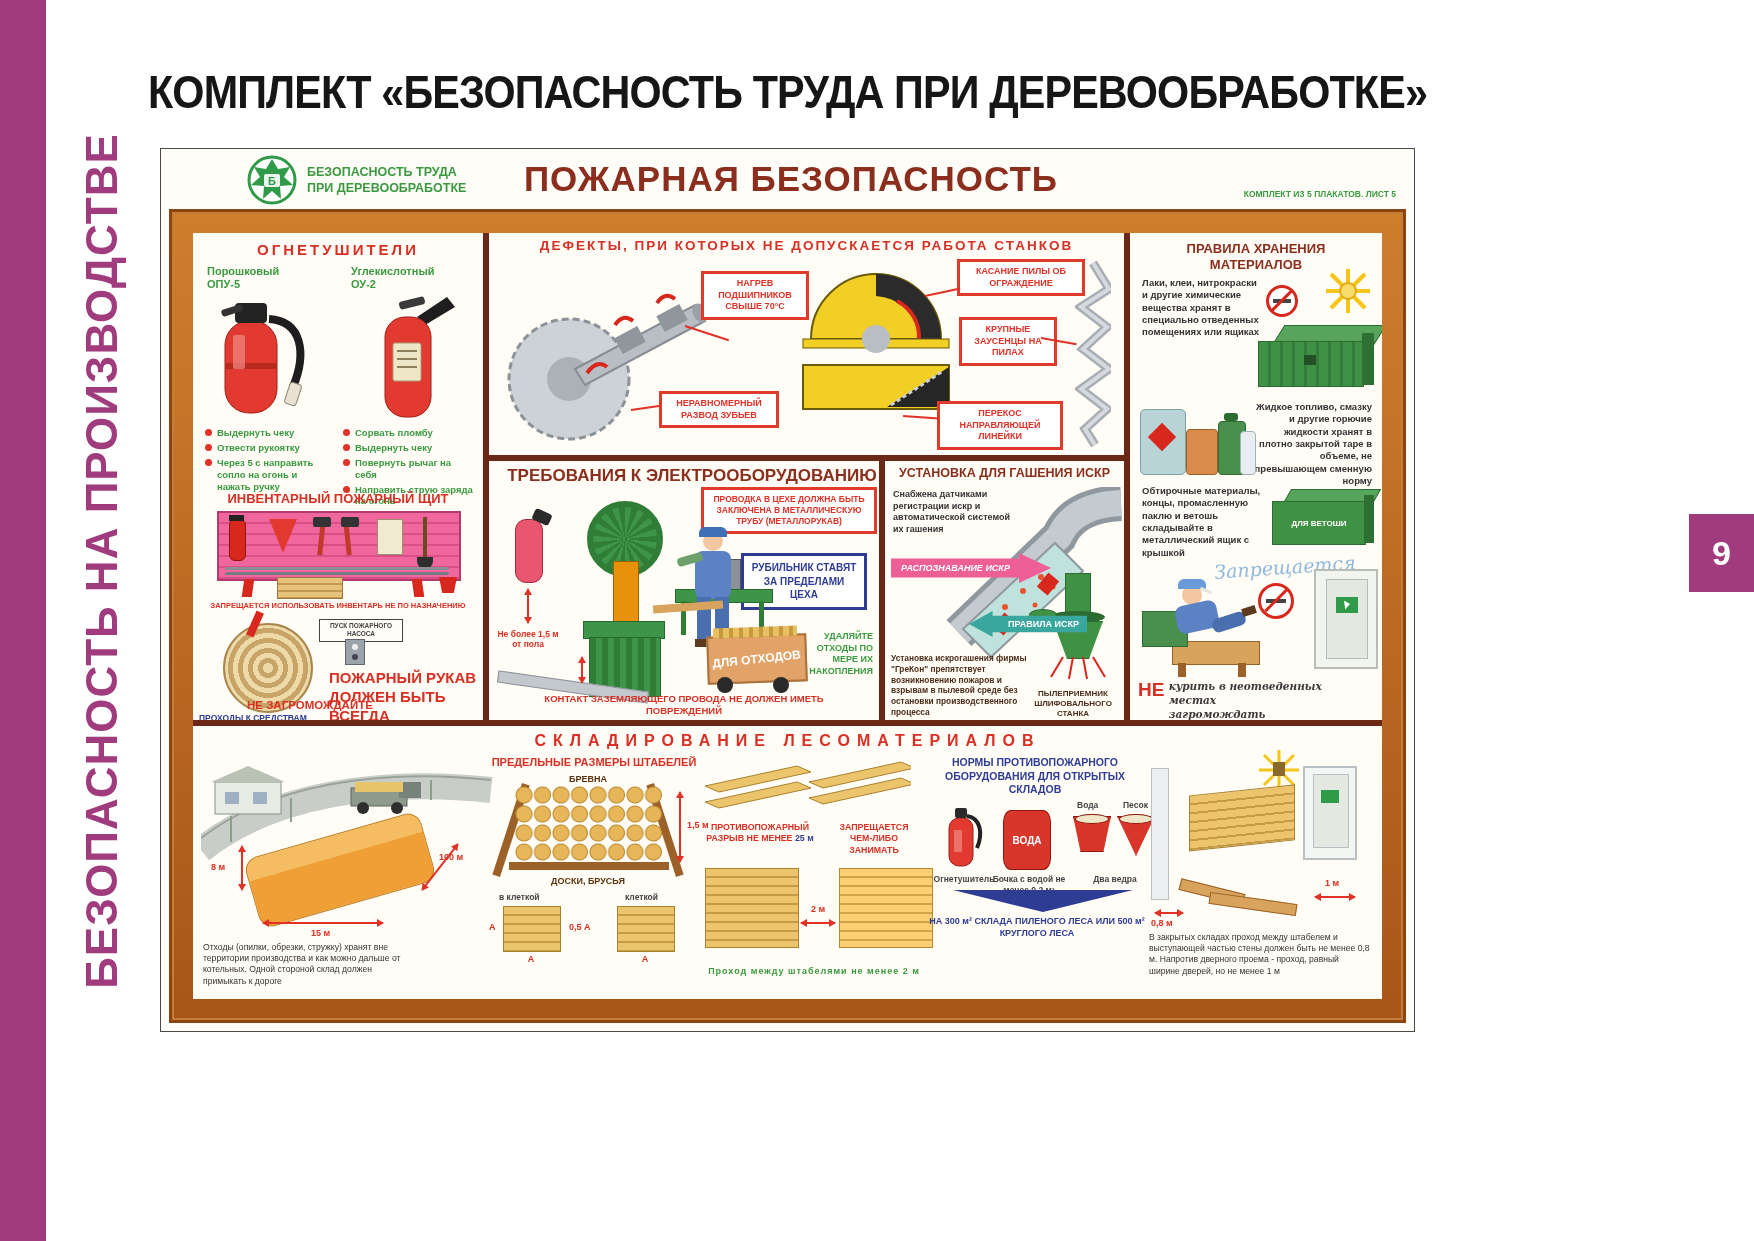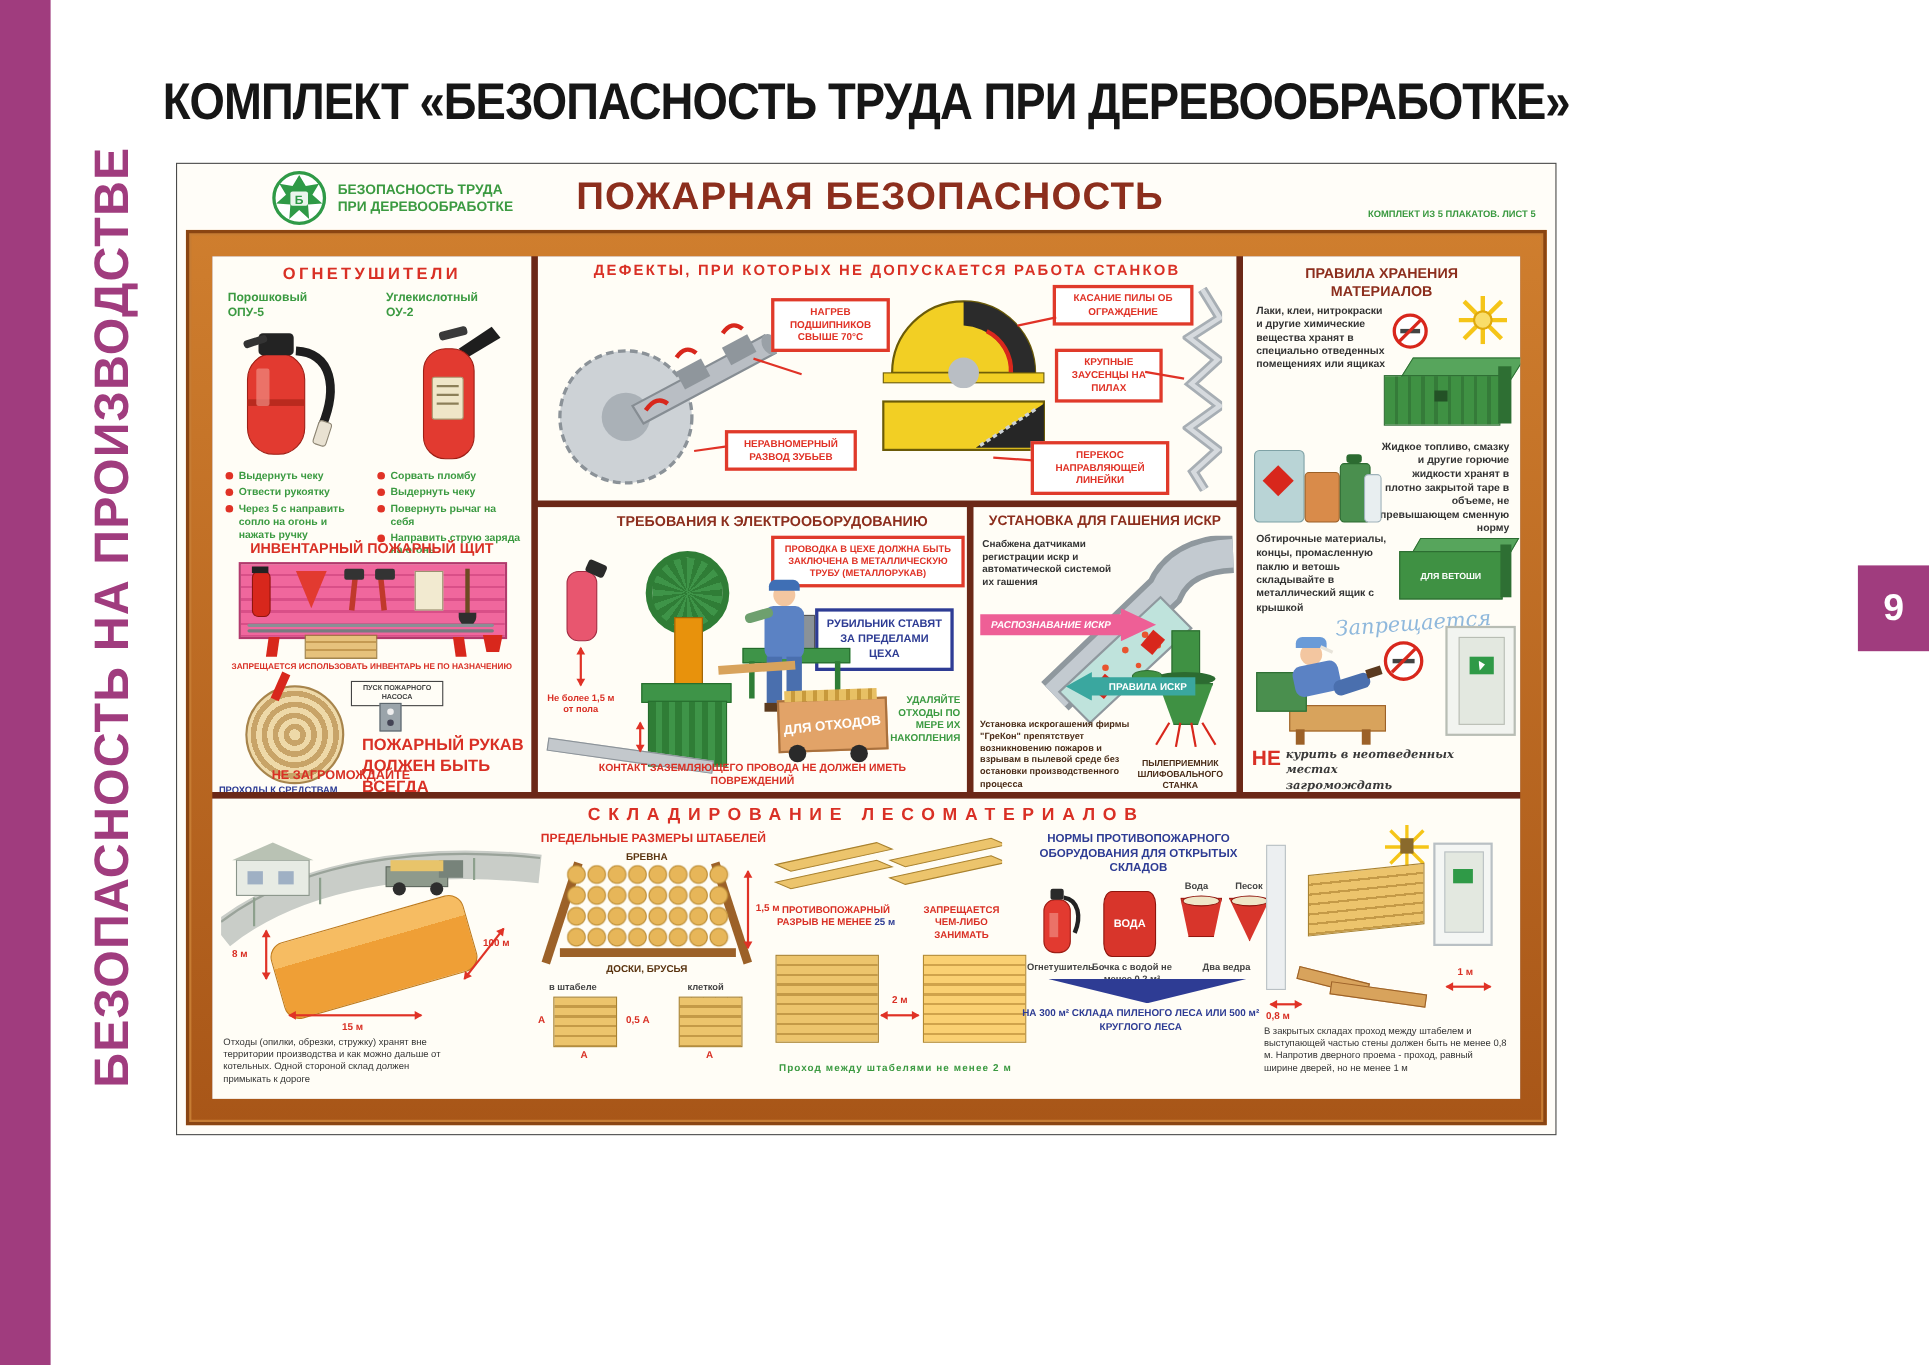--- a/index.html
+++ b/index.html
@@ -197,21 +197,21 @@
           <path d="M18,2 L34,28 L6,46 L32,66 L8,88 L34,108 L6,128 L32,148 L10,168 L20,184" fill="none" stroke="#d6dade" stroke-width="4"></path>
         </svg>
         <div class="ptr" style="left:552px;top:104px;width:36px;transform:rotate(10deg);"></div>
         <div class="callout" style="left:170px;top:158px;width:104px;">НЕРАВНОМЕРНЫЙ РАЗВОД ЗУБЬЕВ</div>
         <div class="ptr" style="left:142px;top:176px;width:30px;transform:rotate(-8deg);"></div>
         <div class="callout" style="left:448px;top:168px;width:110px;">ПЕРЕКОС НАПРАВЛЯЮЩЕЙ ЛИНЕЙКИ</div>
         <div class="ptr" style="left:414px;top:182px;width:36px;transform:rotate(4deg);"></div>
       </div>
 
       <div class="panel" style="left:296px;top:228px;width:390px;height:259px;">
-        <div class="abs dkred b ctr" style="left:18px;top:5px;width:100%;font-size:13px;">ТРЕБОВАНИЯ К ЭЛЕКТРООБОРУДОВАНИЮ</div>
+        <div class="abs dkred b ctr" style="left:8px;top:5px;width:100%;font-size:17px;">ТРЕБОВАНИЯ К ЭЛЕКТРООБОРУДОВАНИЮ</div>
         <div class="callout" style="left:212px;top:26px;width:160px;font-size:8.5px;">ПРОВОДКА В ЦЕХЕ ДОЛЖНА БЫТЬ ЗАКЛЮЧЕНА В МЕТАЛЛИЧЕСКУЮ ТРУБУ (МЕТАЛЛОРУКАВ)</div>
         <div class="bluebox" style="left:252px;top:92px;width:108px;">РУБИЛЬНИК СТАВЯТ ЗА ПРЕДЕЛАМИ ЦЕХА</div>
         <div class="abs" style="left:232px;top:98px;width:18px;height:40px;background:#8a9298;border:1px solid #555;"></div>
 
         <div class="abs" style="left:26px;top:58px;width:26px;height:62px;border-radius:11px;background:#e8566f;border:1px solid #a32b42;"></div>
         <div class="abs" style="left:44px;top:50px;width:18px;height:12px;background:#2a2a2a;border-radius:3px;transform:rotate(24deg);"></div>
         <div class="arrow-v" style="left:38px;top:128px;height:34px;"></div>
         <div class="abs red b ctr" style="left:6px;top:168px;width:66px;font-size:8.5px;line-height:1.2;">Не более 1,5 м от пола</div>
 
         <div class="abs" style="left:84px;top:40px;width:100px;height:196px;">
@@ -411,21 +411,21 @@
           <div class="abs" style="left:-2px;top:-4px;width:8px;height:96px;background:#9c6128;transform:rotate(18deg);"></div>
           <div class="abs" style="left:152px;top:-4px;width:8px;height:96px;background:#9c6128;transform:rotate(-18deg);"></div>
           <div class="abs" style="left:6px;top:0;width:148px;height:76px;
                background:radial-gradient(circle at 9px 9px,#e7b659 7px,#b98a33 8px,transparent 9px);
                background-size:18.5px 19px;"></div>
           <div class="abs" style="left:0;top:76px;width:160px;height:8px;background:#9c6128;"></div>
         </div>
         <div class="arrow-v" style="left:486px;top:66px;height:70px;"></div>
         <div class="abs red b" style="left:494px;top:94px;font-size:9px;">1,5 м</div>
         <div class="abs b ctr" style="left:320px;top:150px;width:150px;font-size:9px;color:#5a3410;">ДОСКИ, БРУСЬЯ</div>
-        <div class="abs" style="left:306px;top:166px;font-size:8.5px;color:#444;font-weight:bold;">в штабеле</div>
+        <div class="abs" style="left:306px;top:166px;font-size:8.5px;color:#444;font-weight:bold;">в клеткой</div>
         <div class="abs" style="left:432px;top:166px;font-size:8.5px;color:#444;font-weight:bold;">клеткой</div>
         <div class="abs slatpile" style="left:310px;top:180px;width:56px;height:44px;"></div>
         <div class="abs red b" style="left:296px;top:196px;font-size:9px;">А</div>
         <div class="abs red b ctr" style="left:310px;top:228px;width:56px;font-size:9px;">А</div>
         <div class="abs red b" style="left:376px;top:196px;font-size:9px;">0,5 А</div>
         <div class="abs" style="left:424px;top:180px;width:56px;height:44px;border:1px solid #a9822f;
              background:repeating-linear-gradient(180deg,#ecc46c 0 7px,#c49a47 7px 9px),repeating-linear-gradient(90deg,transparent 0 10px,#a9822f 10px 11px);"></div>
         <div class="abs red b ctr" style="left:424px;top:228px;width:56px;font-size:9px;">А</div>
 
         <svg class="abs" style="left:508px;top:34px;" width="210" height="58" viewBox="0 0 210 58">

